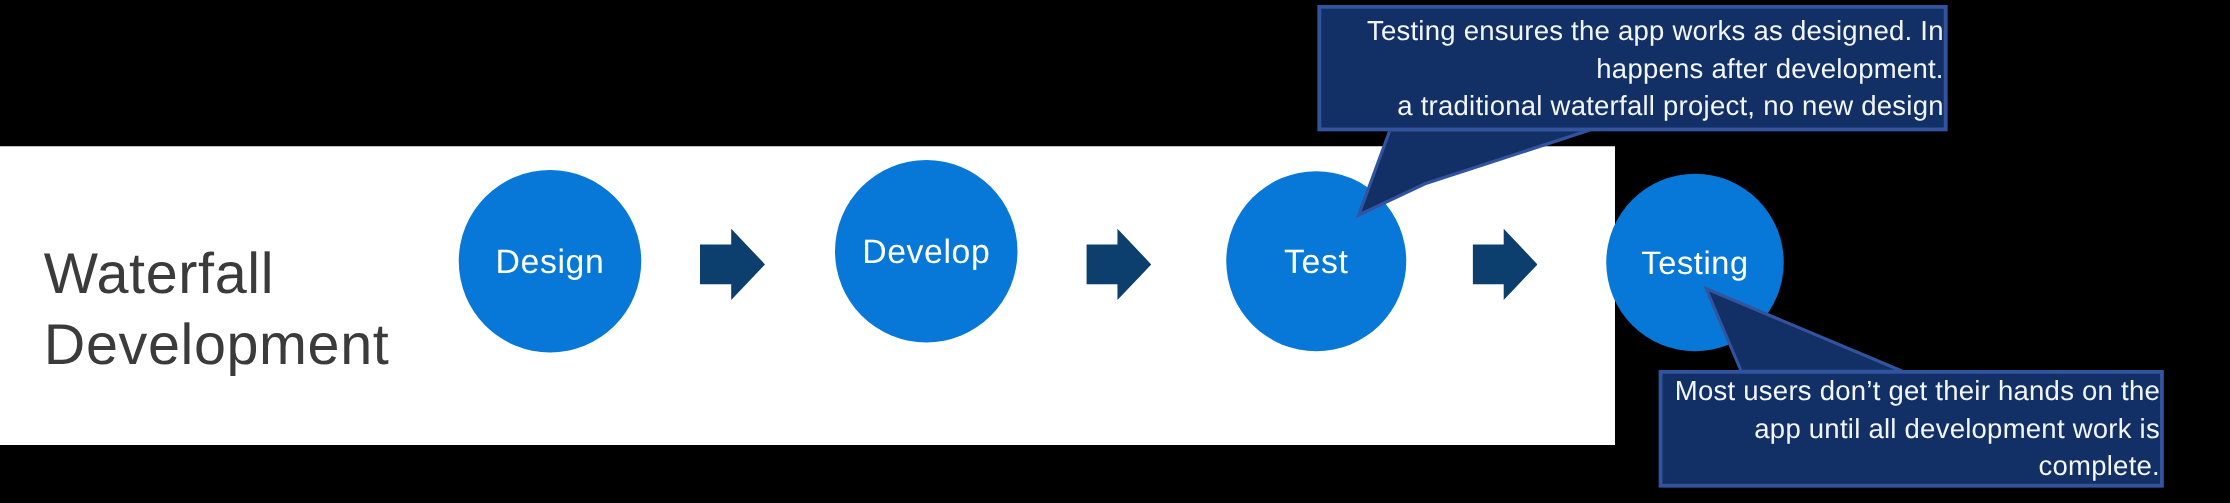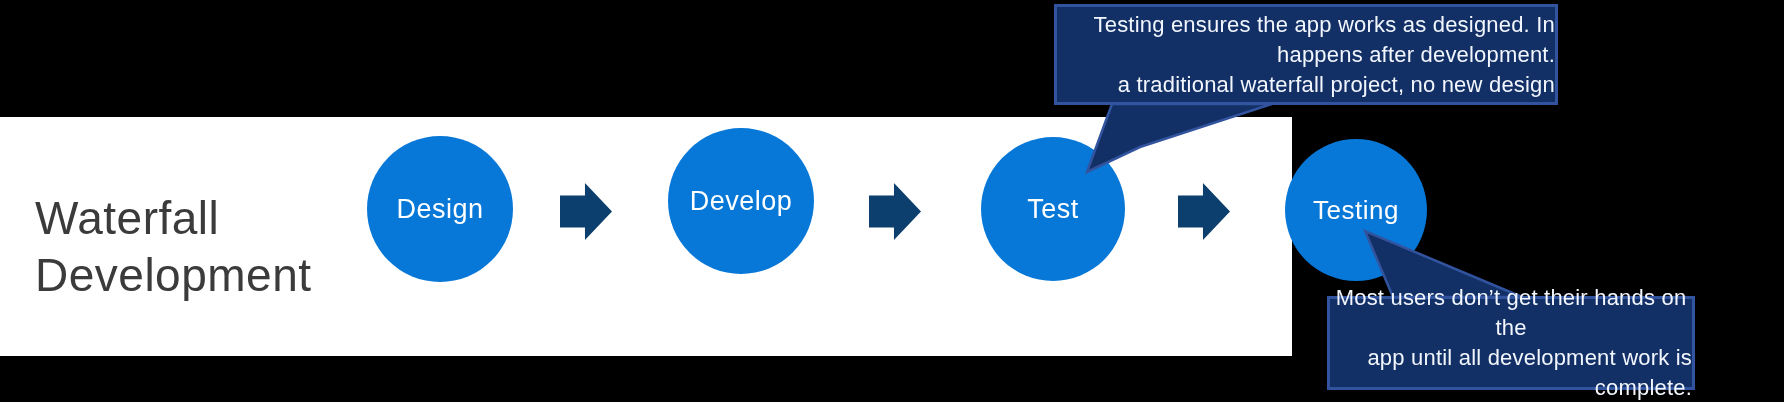--- a/index.html
+++ b/index.html
@@ -100,21 +100,21 @@
     flex-direction: column;
     align-items: flex-end;
     justify-content: center;
     text-align: center;
     font-size: 22px;
     line-height: 30px;
     font-weight: 300;
     letter-spacing: 0.2px;
   }
   .callout-test    { left: 1054px; top: 4px;   width: 504px; height: 101px; }
-  .callout-release { left: 1327px; top: 296px; width: 368px; height: 94px; }
+  .callout-release { left: 1327px; top: 296px; width: 404px; height: 94px; }
 </style>
 </head>
 <body>
 
 <div class="canvas">
 
   <div class="band"></div>
 
   <div class="title">
     <div>Waterfall</div>

